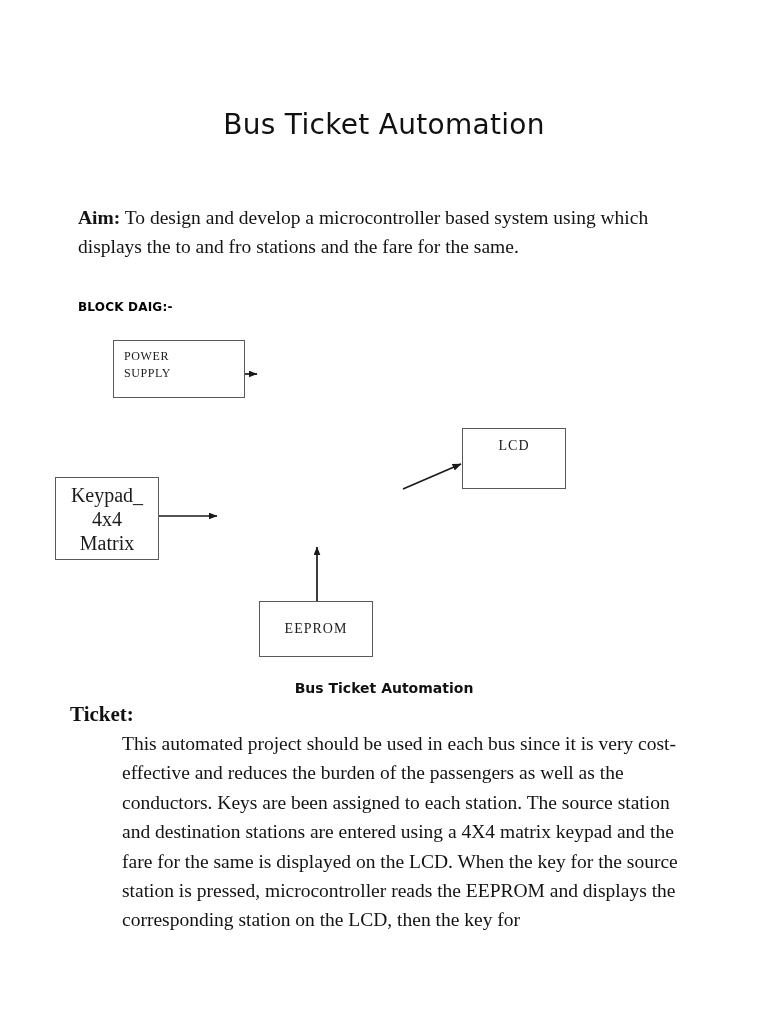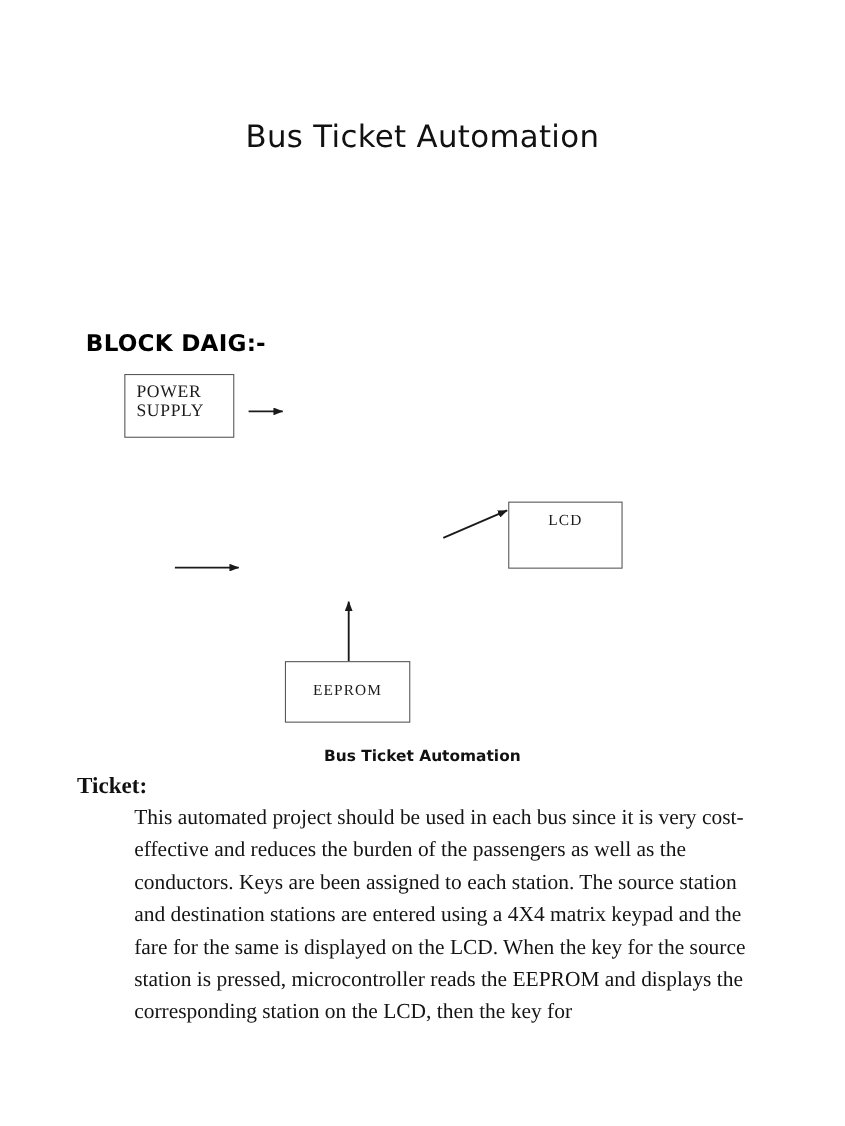--- a/index.html
+++ b/index.html
@@ -53,21 +53,21 @@
   .aim-label {
     font-weight: bold;
   }
 
   
   .block-heading {
     position: absolute;
     left: 78px;
     top: 300px;
     font-family: "DejaVu Sans", "Liberation Sans", sans-serif;
-    font-size: 21px;
+    font-size: 12px;
     font-weight: bold;
     letter-spacing: 0.2px;
     color: #000000;
   }
 
   
   .diagram {
     position: absolute;
     left: 0;
     top: 0;
@@ -87,40 +87,39 @@
     display: flex;
     align-items: center;
     justify-content: center;
     text-align: center;
     color: #1b1b1b;
   }
 
   .node-power {
     left: 113px;
     top: 340px;
-    width: 100px;
+    width: 132px;
     height: 58px;
     justify-content: flex-start;
     align-items: flex-start;
     padding: 7px 0 0 10px;
-    font-size: 16px;
+    font-size: 12px;
     line-height: 17px;
     letter-spacing: 0.6px;
   }
 
   .node-lcd {
     left: 462px;
     top: 428px;
     width: 104px;
     height: 61px;
     align-items: flex-start;
     padding-top: 9px;
     font-size: 14px;
     letter-spacing: 1px;
-    margin-top: 28px;
   }
 
   .node-keypad {
     left: 55px;
     top: 477px;
     width: 104px;
     height: 83px;
     font-size: 20px;
     line-height: 24px;
   }
@@ -177,20 +176,21 @@
     color: #131313;
   }
 </style>
 </head>
 <body>
 
 <div class="page">
 
   <div class="doc-title">Bus Ticket Automation</div>
 
+  <div class="aim-block"><span class="aim-label">Aim:</span><span> To design and develop a microcontroller based system using which displays the to and fro stations and the fare for the same.</span></div>
 
   <div class="block-heading">BLOCK DAIG:-</div>
 
   <div class="diagram">
     <svg width="768" height="1024" viewBox="0 0 768 1024" xmlns="http://www.w3.org/2000/svg">
       <defs>
         <marker id="arrowhead" markerWidth="9" markerHeight="7" refX="8.4" refY="3.5" orient="auto" markerUnits="userSpaceOnUse">
           <polygon points="0 0, 9 3.5, 0 7" fill="#1a1a1a"></polygon>
         </marker>
       </defs>
@@ -207,20 +207,25 @@
 
   <div class="node node-power">
     <span style="white-space: pre-line; text-align: left;">POWER
 SUPPLY</span>
   </div>
 
   <div class="node node-lcd">
     <span>LCD</span>
   </div>
 
+  <div class="node node-keypad">
+    <span style="white-space: pre-line;">Keypad_
+4x4
+Matrix</span>
+  </div>
 
 
   <div class="node node-buzzer">
     <span>EEPROM</span>
   </div>
 
   <div class="diagram-caption">Bus Ticket Automation</div>
 
   <div class="working-label">Ticket:</div>
 

